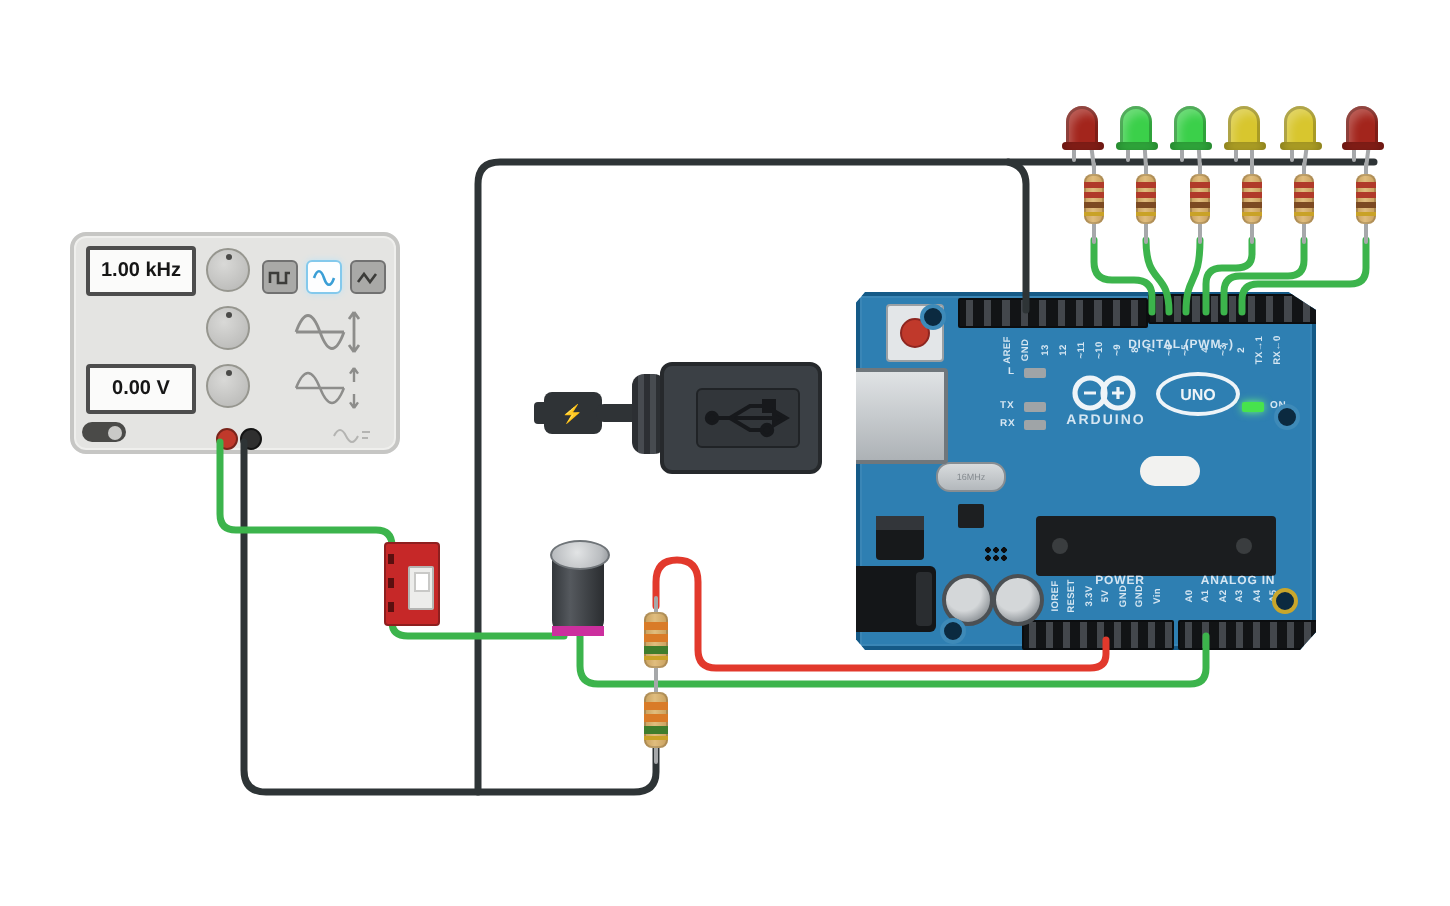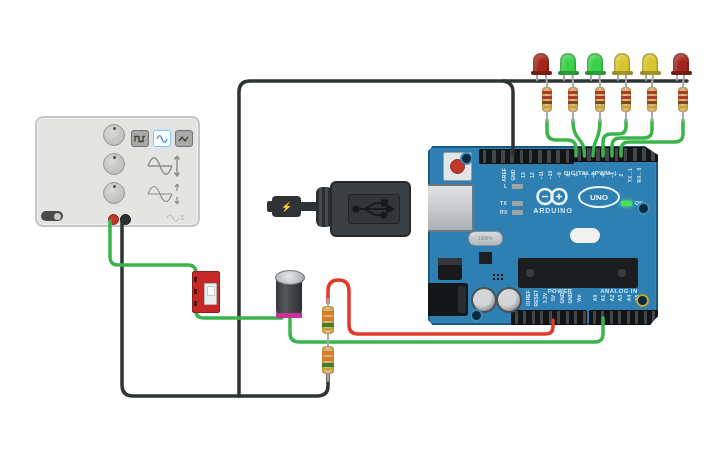--- a/index.html
+++ b/index.html
@@ -59,20 +59,22 @@
   .usb-plug{left:330px;top:181px;width:77px;height:52px;background:#3b4045;border:2px solid #26292c;border-radius:6px;}
   .usb-panel{position:absolute;left:16px;top:11px;width:50px;height:28px;background:#32363a;border:1.5px solid #202326;border-radius:3px;}
   .usb-port{position:absolute;left:-26px;top:38px;width:68px;height:44px;background:linear-gradient(180deg,#e0e3e5,#adb2b6);border:2px solid #70777c;border-radius:2px;}
 </style>
 </head>
 <body>
 
 <div class="canvas">
 
   <div class="abs fngen">
+    <div class="fg-display" style="top:5px;">1.00 kHz</div>
+    <div class="fg-display" style="top:64px;">0.00 V</div>
 
     <div class="knob" style="top:6px;"></div>
     <div class="knob" style="top:35px;"></div>
     <div class="knob" style="top:64px;"></div>
 
     <button class="wavebtn" style="left:94px;">
       <svg width="12" height="10" viewBox="0 0 12 10">
           <path d="M1,7.5 V2.5 H5 V7.5 H9 V2.5 H11" fill="none" stroke="currentColor" stroke-width="1.3"></path>
         </svg>
     </button>

